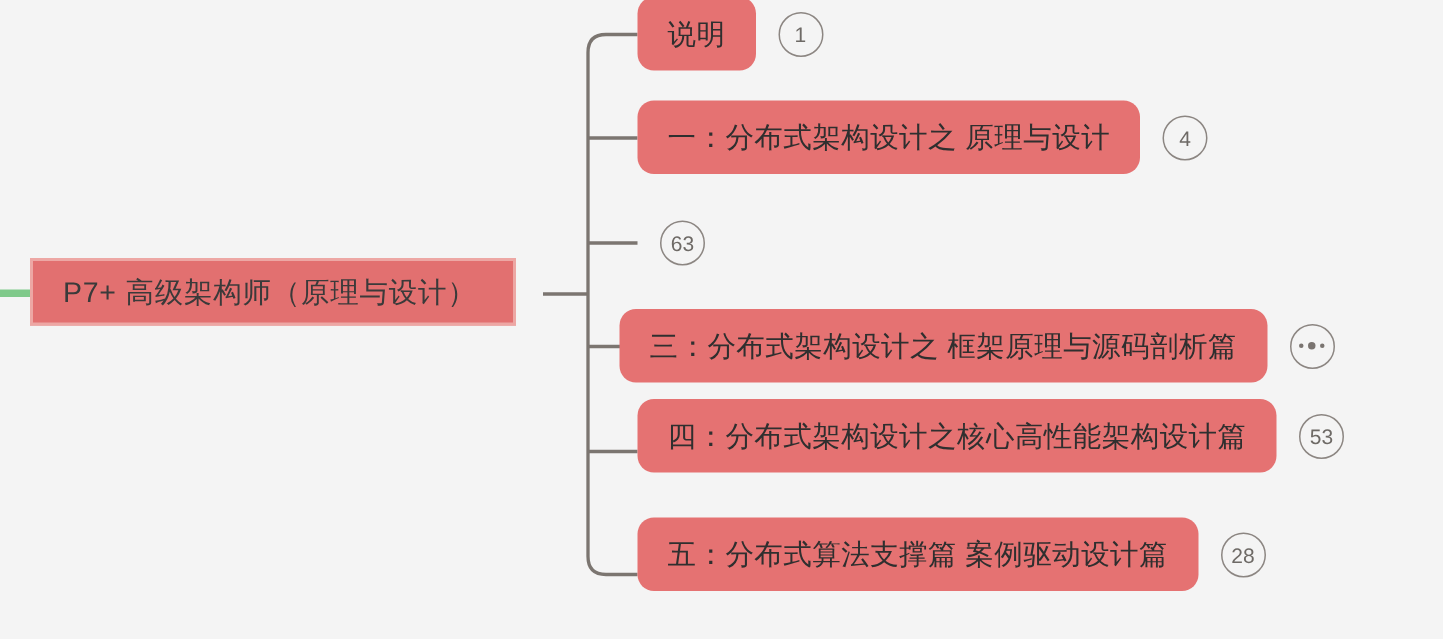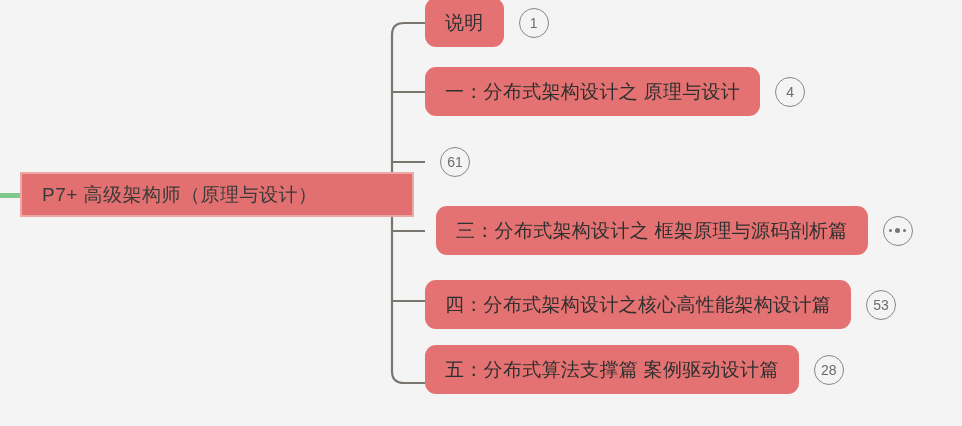--- a/index.html
+++ b/index.html
@@ -30,21 +30,21 @@
     width: 962px;
     height: 426px;
     pointer-events: none;
   }
 
   
   #root-node {
     position: absolute;
     left: 20px;
     top: 172px;
-    width: 394px;
+    width: 324px;
     height: 45px;
     background: #e27070;
     border: 2px solid #eda7a4;
     display: flex;
     align-items: center;
     padding-left: 20px;
   }
 
   #root-node .node-text {
     font-size: 19px;
@@ -157,36 +157,36 @@
     <div class="child-node">
       <span class="node-text">一：分布式架构设计之 原理与设计</span>
     </div>
     <div class="badge">
       <span class="badge-text">4</span>
     </div>
   </div>
 
   <div class="child-row" style="left:425px; top:139px; height:45px;">
     <div class="badge">
-      <span class="badge-text">61</span>
-    </div>
-  </div>
-
-  <div class="child-row" style="left:436px; top:208px; height:45px;">
+      <span class="badge-text">63</span>
+    </div>
+  </div>
+
+  <div class="child-row" style="left:413px; top:208px; height:45px;">
     <div class="child-node">
       <span class="node-text">三：分布式架构设计之 框架原理与源码剖析篇</span>
     </div>
     <div class="badge ellipsis">
       <span class="dot small"></span>
       <span class="dot big"></span>
       <span class="dot small"></span>
     </div>
   </div>
 
-  <div class="child-row" style="left:425px; top:282px; height:45px;">
+  <div class="child-row" style="left:425px; top:268px; height:45px;">
     <div class="child-node">
       <span class="node-text">四：分布式架构设计之核心高性能架构设计篇</span>
     </div>
     <div class="badge">
       <span class="badge-text">53</span>
     </div>
   </div>
 
   <div class="child-row" style="left:425px; top:347px; height:45px;">
     <div class="child-node">

